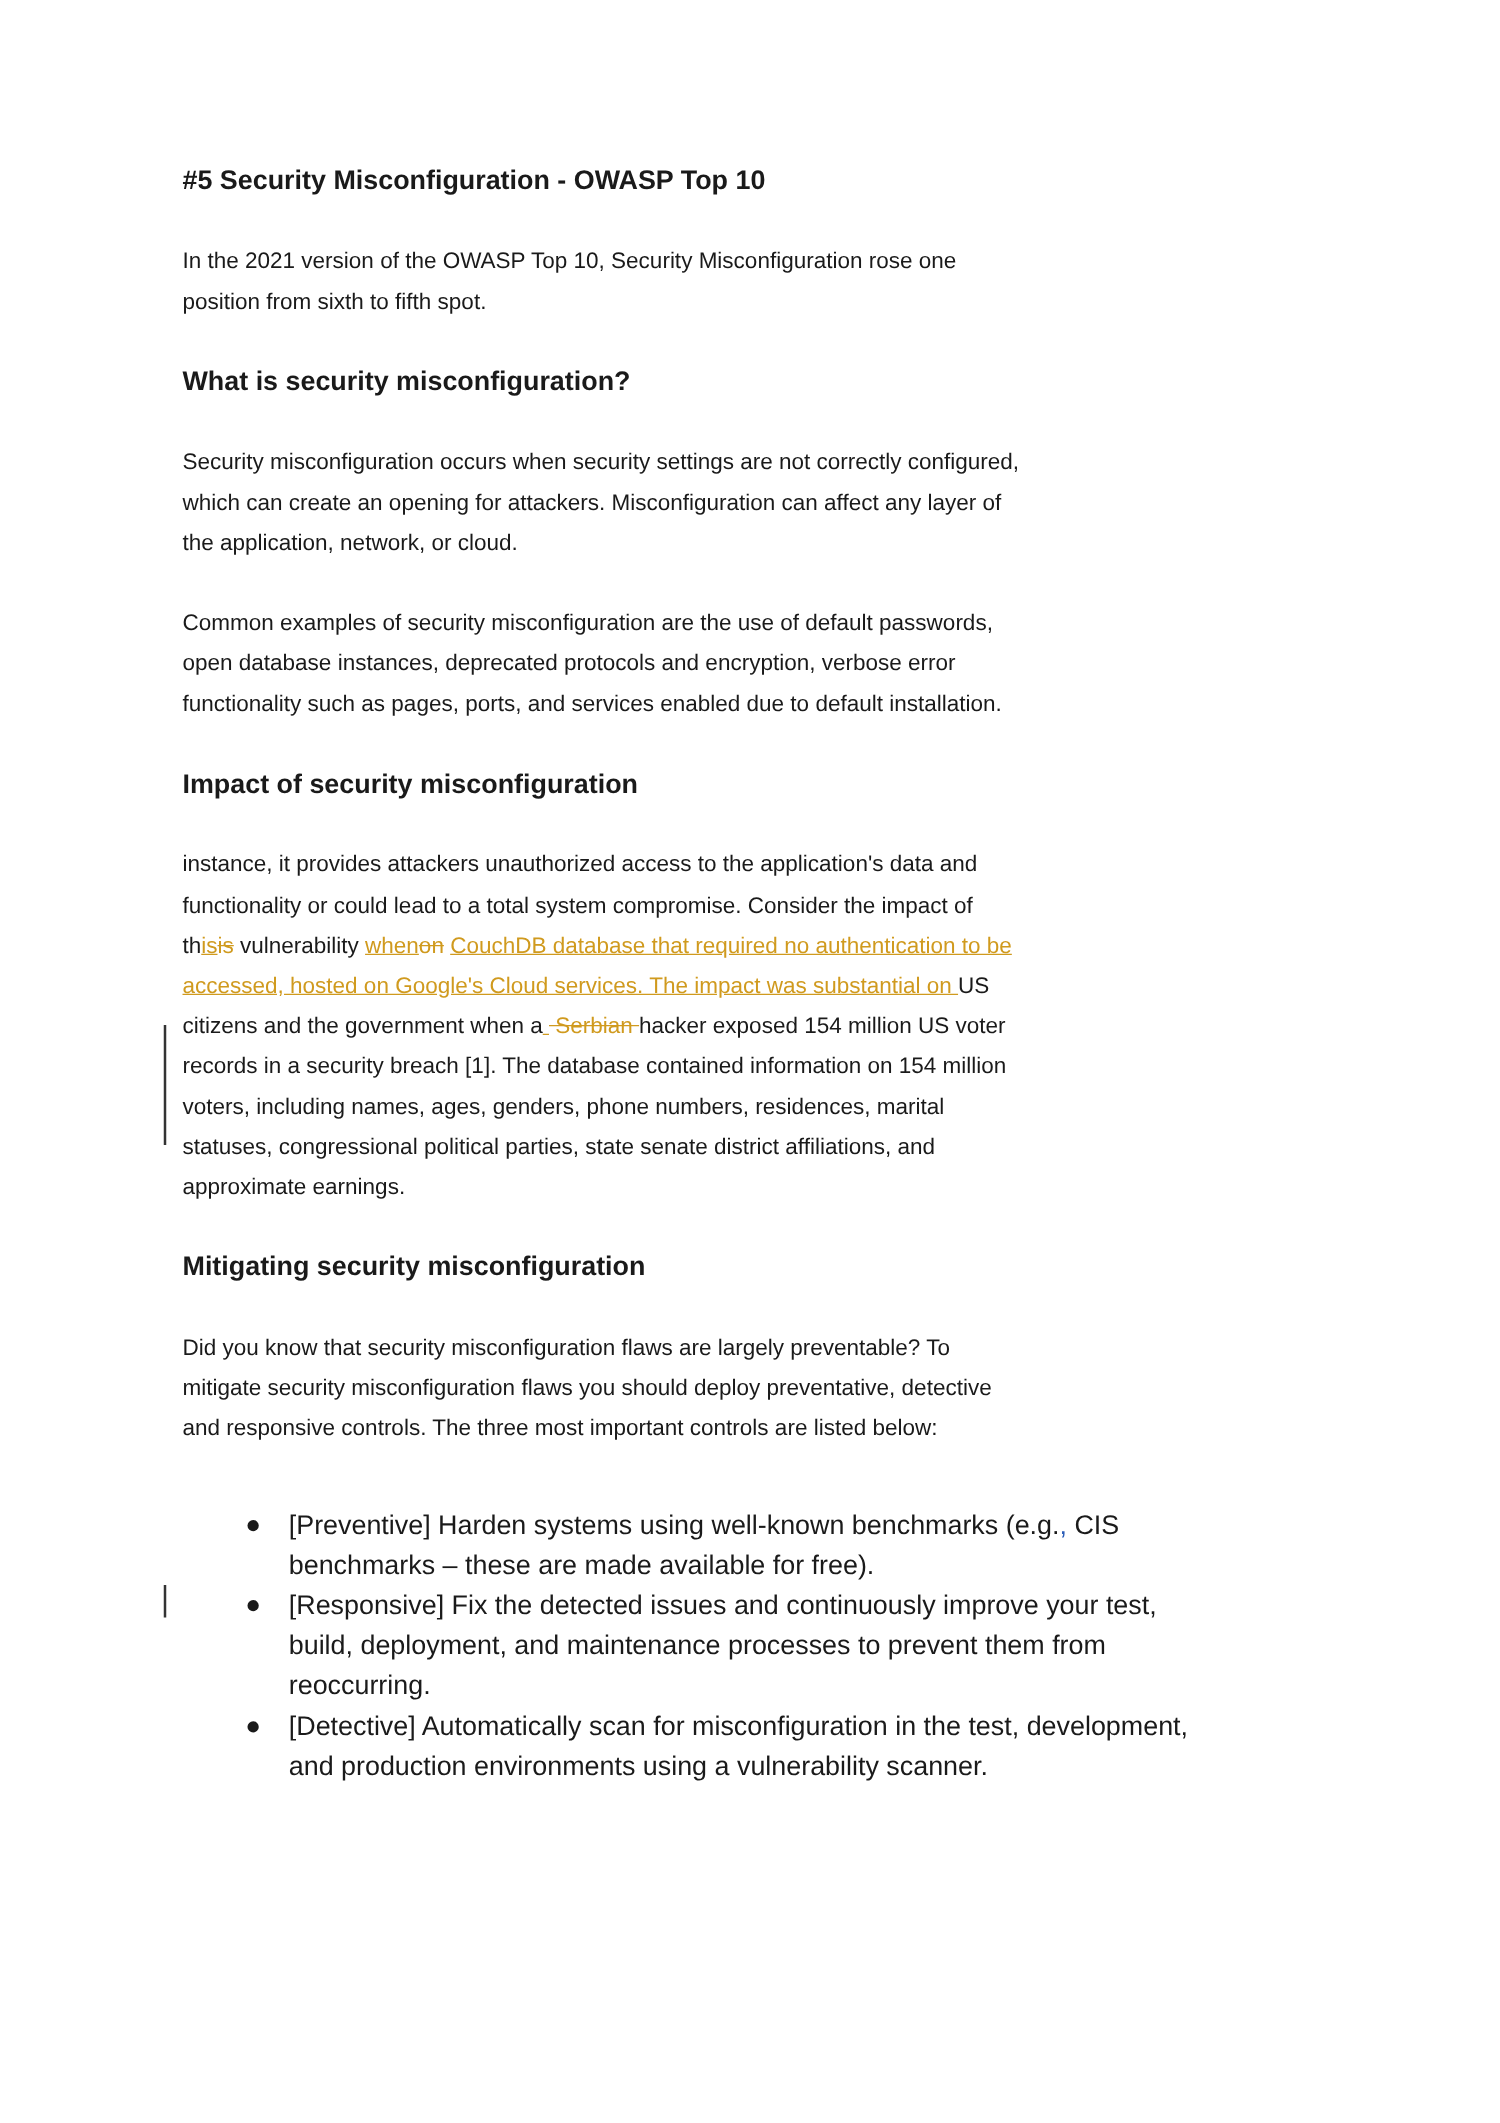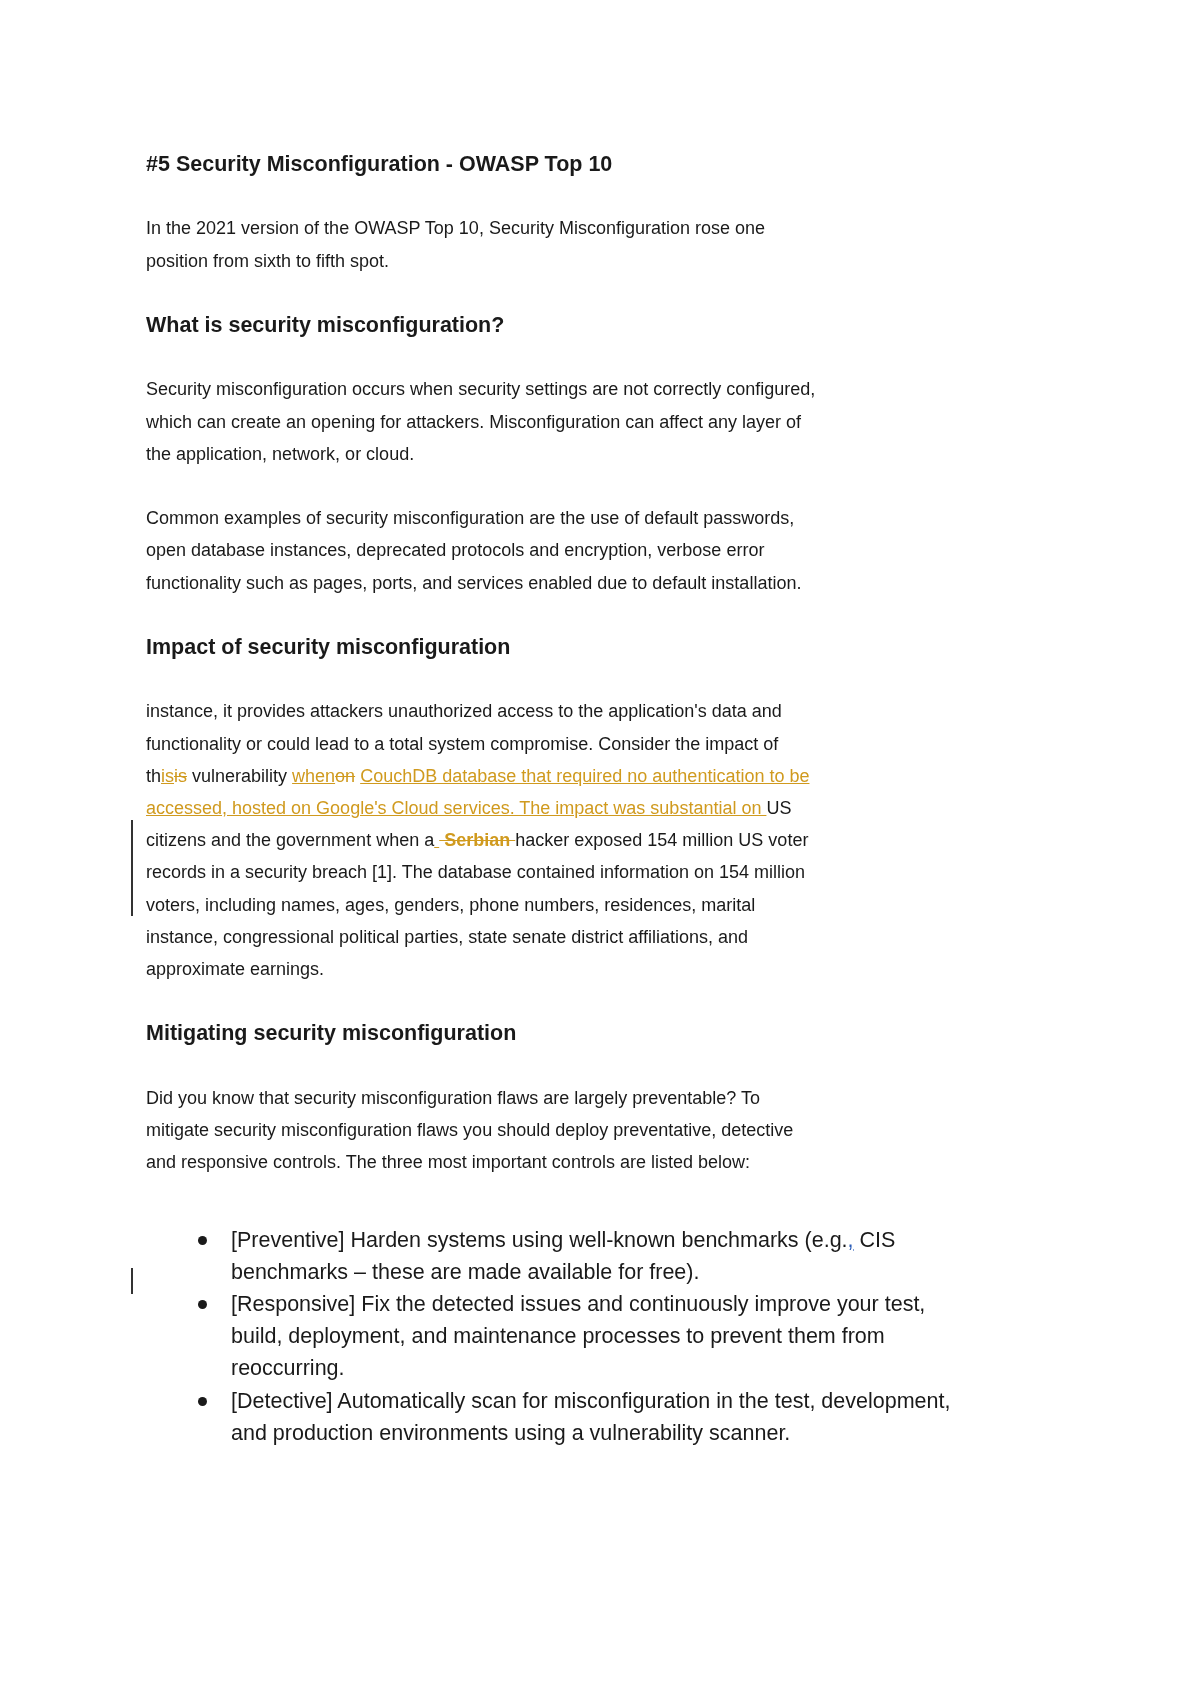--- a/index.html
+++ b/index.html
@@ -1,18 +1,18 @@
 <!DOCTYPE html>
 <html><head>
   <meta charset="utf-8">
   <style>
     html, body { margin: 0; padding: 0; background: #ffffff; }
     body { width: 1200px; height: 1698px; position: relative; overflow: hidden;
            font-family: "Liberation Sans", sans-serif; color: #1a1a1a; }
-    .page { position: absolute; left: 146px; top: 148px; width: 920px; }
+    .page { position: absolute; left: 146px; top: 128px; width: 920px; }
     .p { font-size: 18px; line-height: 32.2px; margin: 0; }
     .h { font-weight: bold; font-size: 21.5px; line-height: 32.2px; margin: 0; }
     .gap { height: 32.2px; }
     .ins { color: #d09a1e; text-decoration: underline; text-decoration-color: #d09a1e; }
     .del { color: #d09a1e; text-decoration: line-through; text-decoration-color: #d09a1e; }
     .blue-ins { color: #2b5db8; text-decoration: underline; }
     .change-bar { position: absolute; width: 2px; background: #333; }
     ul.bullets { list-style: none; margin: 13px; padding: 0 0 0 72px; }
     ul.bullets li { position: relative; font-size: 21.5px; line-height: 32.2px; }
     ul.bullets li .dot { position: absolute; left: -33px; top: 12px; width: 9px; height: 9px;
@@ -41,24 +41,24 @@
   <p class="p">open database instances, deprecated protocols and encryption, verbose error</p>
   <p class="p">functionality such as pages, ports, and services enabled due to default installation.</p>
   <div class="gap"></div>
 
   <p class="h">Impact of security misconfiguration</p>
   <div class="gap"></div>
   <p class="p">instance, it provides attackers unauthorized access to the application's data and</p>
   <p class="p">functionality or could lead to a total system compromise. Consider the impact of</p>
   <p class="p"><span>th</span><span class="ins">is</span><span class="del">is</span><span> vulnerability </span><span class="ins">when</span><span class="del">on</span><span> </span><span class="ins">CouchDB database that required no authentication to be </span></p>
   <p class="p"><span class="ins">accessed, hosted on Google's Cloud services. The impact was substantial on </span><span>US</span></p>
-  <p class="p"><span>citizens and the government when a</span><span class="ins" style="white-space:pre;"> </span><span class="del" style="white-space:pre;font-weight:bold;"> Serbian </span><span>hacker exposed 154 million US voter</span></p>
+  <p class="p"><span>citizens and the government when a</span><span class="ins" style="white-space:pre;"> </span><span class="del" style="white-space:pre;"> Serbian </span><span>hacker exposed 154 million US voter</span></p>
   <p class="p">records in a security breach [1]. The database contained information on 154 million</p>
   <p class="p">voters, including names, ages, genders, phone numbers, residences, marital</p>
-  <p class="p">instance, congressional political parties, state senate district affiliations, and</p>
+  <p class="p">statuses, congressional political parties, state senate district affiliations, and</p>
   <p class="p">approximate earnings.</p>
   <div class="gap"></div>
 
   <p class="h">Mitigating security misconfiguration</p>
   <div class="gap"></div>
   <p class="p">Did you know that security misconfiguration flaws are largely preventable? To</p>
   <p class="p">mitigate security misconfiguration flaws you should deploy preventative, detective</p>
   <p class="p">and responsive controls. The three most important controls are listed below:</p>
   <div class="gap"></div>
 

